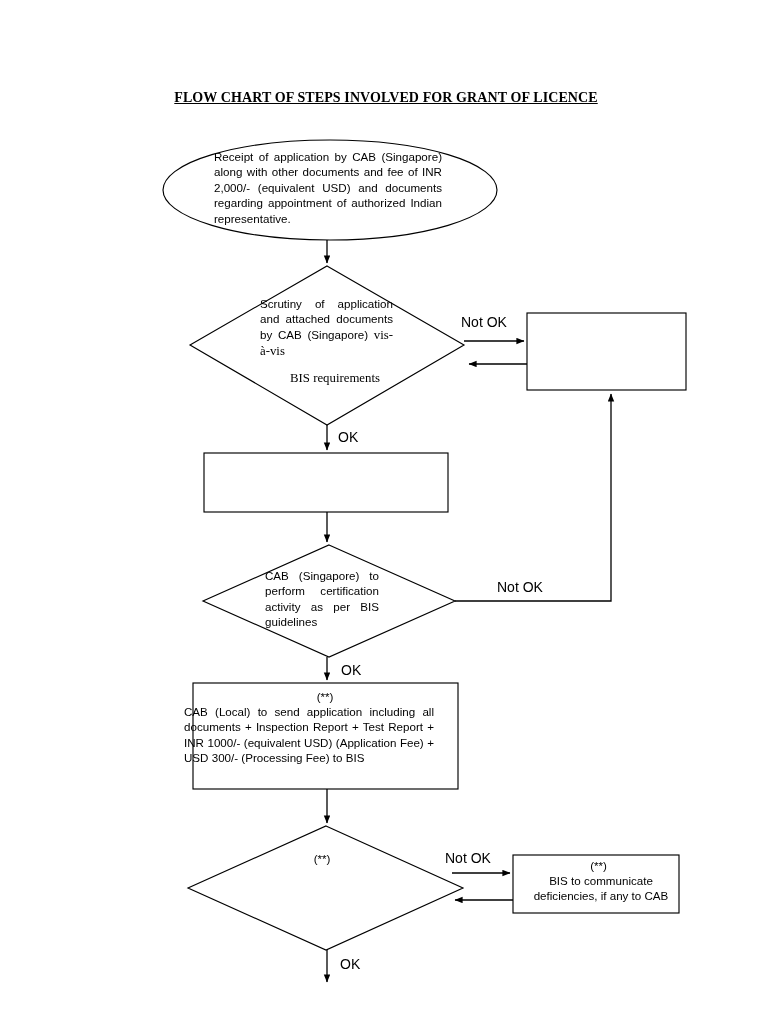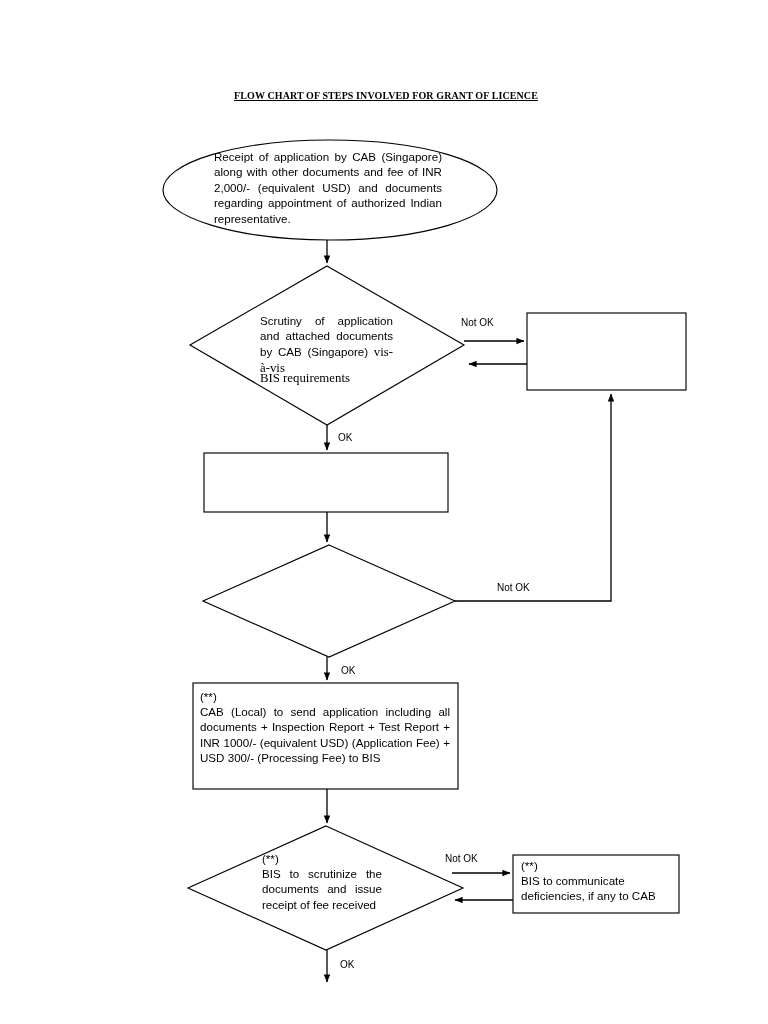--- a/index.html
+++ b/index.html
@@ -26,43 +26,43 @@
 
   
   .chart-title {
     position: absolute;
     left: 158px;
     top: 90px;
     width: 456px;
     text-align: center;
     font-family: "Liberation Serif", serif;
     font-weight: bold;
-    font-size: 10px;
+    font-size: 14px;
     letter-spacing: 0.1px;
     text-decoration: underline;
     white-space: nowrap;
   }
 
   
   .node-text {
     position: absolute;
     font-family: "Liberation Sans", sans-serif;
     font-size: 11.6px;
     line-height: 15.4px;
     color: #000;
   }
   .justify { text-align: justify; text-align-last: left; }
-  .left { text-align: left; }
+  .left { text-align: center; }
   .serif { font-family: "Liberation Serif", serif; font-size: 12.8px; }
 
   
   .edge-label {
     position: absolute;
     font-family: "Liberation Sans", sans-serif;
-    font-size: 10px;
+    font-size: 14px;
     line-height: 13px;
     white-space: nowrap;
     color: #000;
   }
 </style>
 </head>
 <body>
 
 <div id="page">
 
@@ -115,31 +115,31 @@
       <path d="M513,900 L455,900" marker-end="url(#arrowhead)"></path>
 
       <line x1="327" y1="950" x2="327" y2="982" marker-end="url(#arrowhead)"></line>
     </g>
   </svg>
 
   <div class="chart-title">FLOW CHART OF STEPS INVOLVED FOR GRANT OF LICENCE</div>
 
   <div class="node-text justify" style="left:214px; top:149px; width:228px;">Receipt of application by CAB (Singapore) along with other documents and fee of INR 2,000/- (equivalent USD) and documents regarding appointment of authorized Indian representative.</div>
 
-  <div class="node-text justify" style="left:260px; top:313px; width:133px;"><span>Scrutiny of application and attached documents by CAB (Singapore)</span> <span class="serif">vis-à-vis</span></div>
+  <div class="node-text justify" style="left:260px; top:296px; width:133px;"><span>Scrutiny of application and attached documents by CAB (Singapore)</span> <span class="serif">vis-à-vis</span></div>
   <div class="node-text serif left" style="left:260px; top:371px; width:150px;">BIS requirements</div>
 
 
 
+  <div class="node-text justify" style="left:265px; top:568px; width:114px;">CAB (Singapore) to perform certification activity as per BIS guidelines</div>
 
   <div class="node-text left" style="left:200px; top:689px; width:250px;">(**)</div>
-  <div class="node-text justify" style="left:200px; top:704px; width:250px;">CAB (Local) to send application including all documents + Inspection Report + Test Report + INR 1000/- (equivalent USD) (Application Fee) + USD 300/- (Processing Fee) to BIS</div>
+  <div class="node-text justify" style="left:184px; top:704px; width:250px;">CAB (Local) to send application including all documents + Inspection Report + Test Report + INR 1000/- (equivalent USD) (Application Fee) + USD 300/- (Processing Fee) to BIS</div>
 
   <div class="node-text left" style="left:262px; top:851px; width:120px;">(**)</div>
-  <div class="node-text justify" style="left:262px; top:866px; width:120px;">BIS to scrutinize the documents and issue receipt of fee received</div>
 
   <div class="node-text left" style="left:521px; top:858px; width:155px;">(**)</div>
   <div class="node-text left" style="left:521px; top:873px; width:160px;">BIS to communicate deficiencies, if any to CAB</div>
 
   <div class="edge-label" style="left:461px; top:316px;">Not OK</div>
 
   <div class="edge-label" style="left:338px; top:431px;">OK</div>
 
   <div class="edge-label" style="left:497px; top:581px;">Not OK</div>
 

